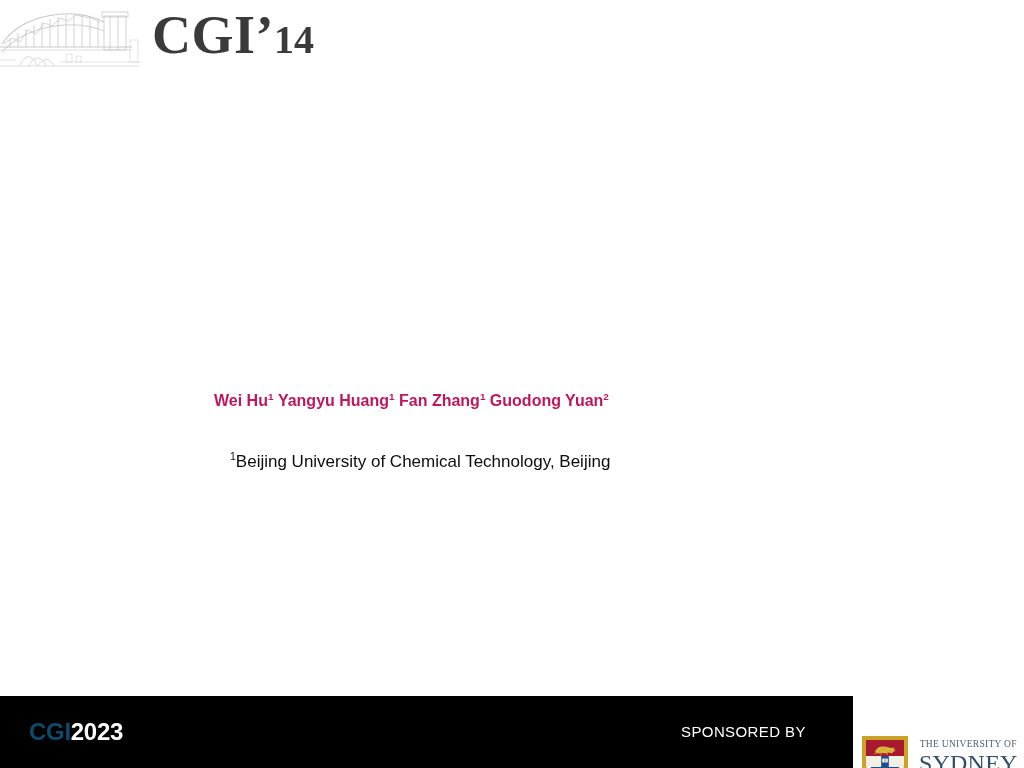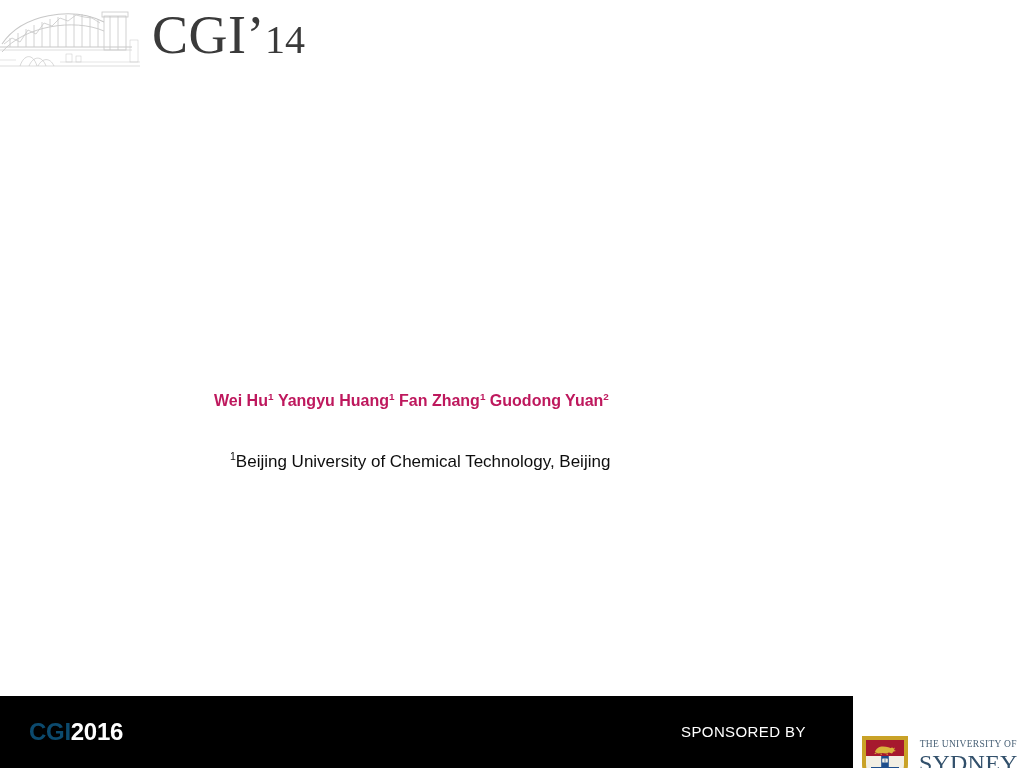--- a/index.html
+++ b/index.html
@@ -47,20 +47,21 @@
   .cgi-wordmark {
     position: absolute;
     left: 152px;
     top: 4px;
     font-family: "Liberation Serif", "DejaVu Serif", serif;
     font-size: 54px;
     line-height: 62px;
     color: #3a3a3a;
     letter-spacing: 0.5px;
     white-space: nowrap;
+    font-weight: bold;
   }
   .cgi-wordmark .yr {
     font-size: 40px;
     letter-spacing: 0px;
   }
 
   
   .slide-title {
     position: absolute;
     left: 62px;
@@ -250,21 +251,21 @@
     <p class="authors"><span>Wei Hu</span><sup>1</sup>&nbsp;<span>Yangyu Huang</span><sup>1</sup>&nbsp;<span>Fan Zhang</span><sup>1</sup>&nbsp;<span>Guodong Yuan</span><sup>2</sup></p>
 
     <p class="affil"><sup>1</sup><span>Beijing University of Chemical Technology, Beijing</span></p>
 
   </div>
 
   <div class="footer">
     <div class="footer-black"></div>
     <div class="footer-white"></div>
 
-    <div class="cgi-2014"><span class="part-cgi">CGI</span><span class="part-year">2016</span></div>
+    <div class="cgi-2014"><span class="part-cgi">CGI</span><span class="part-year">2023</span></div>
   </div>
 
   <div class="sponsored-by">SPONSORED BY</div>
 
   <div class="sydney-logo">
     <div class="sydney-crest">
       <svg viewBox="0 0 52 60" xmlns="http://www.w3.org/2000/svg">
 
         <path d="M3 3 H49 V31 C49 45, 38 54, 26 58 C14 54, 3 45, 3 31 Z" fill="#C9A227"></path>
 

